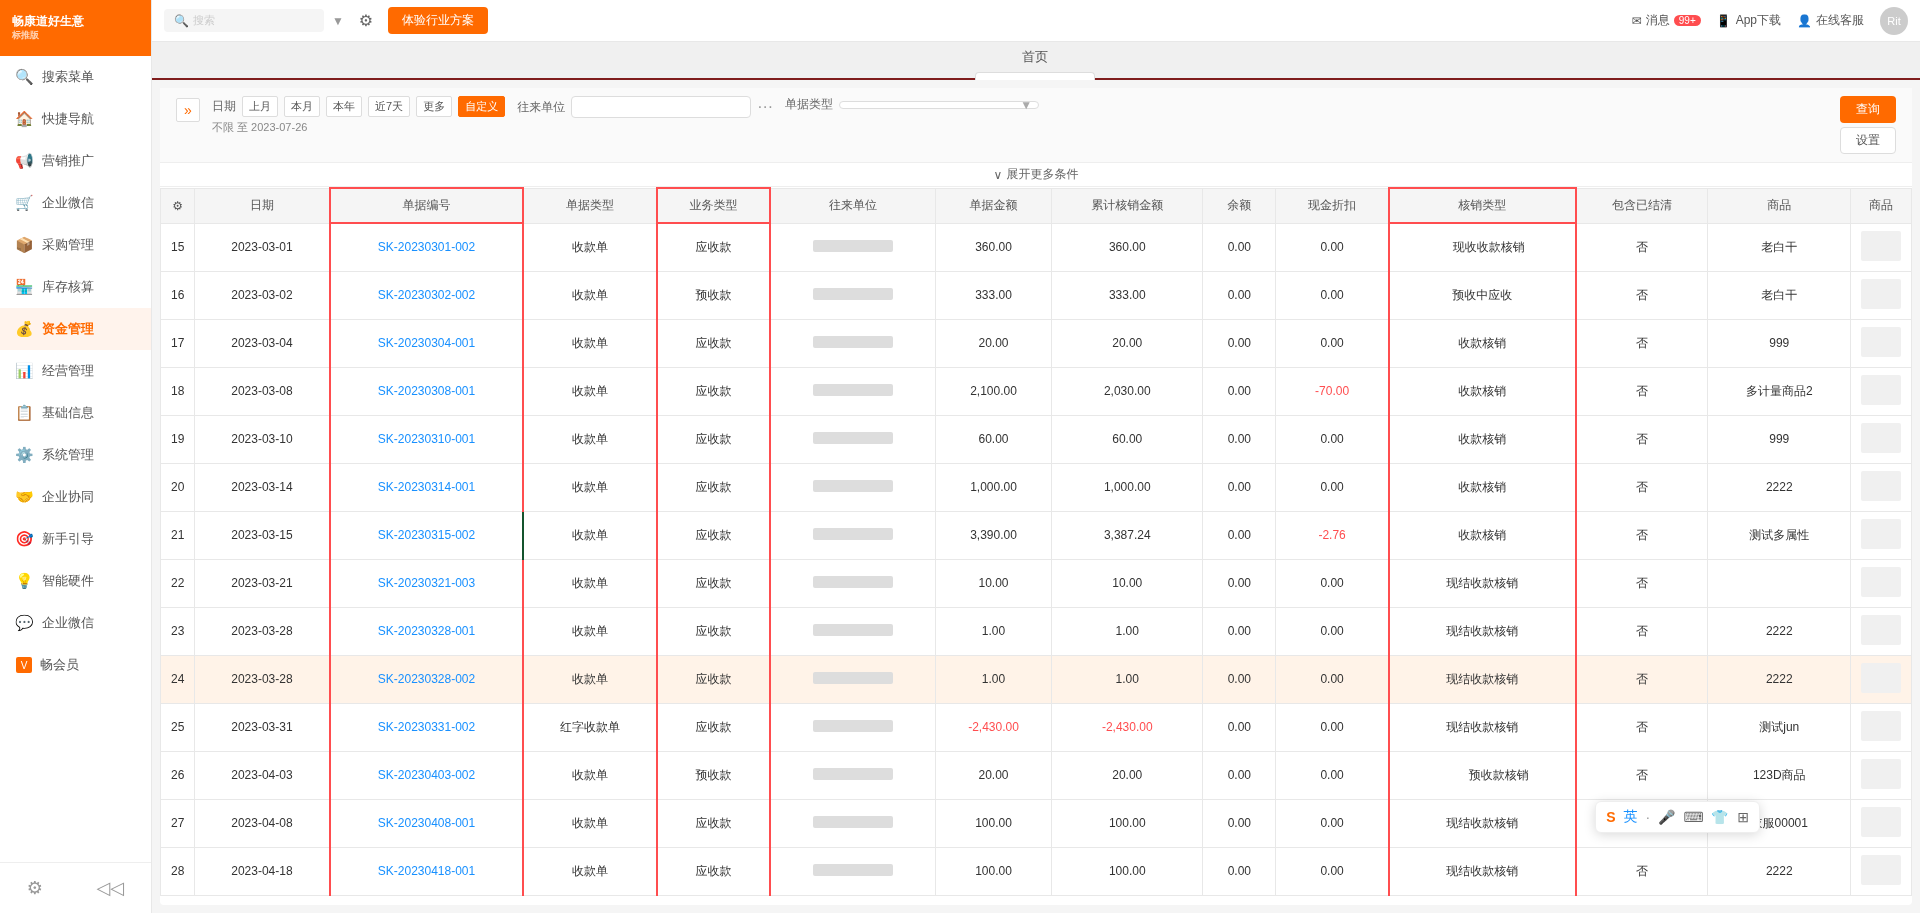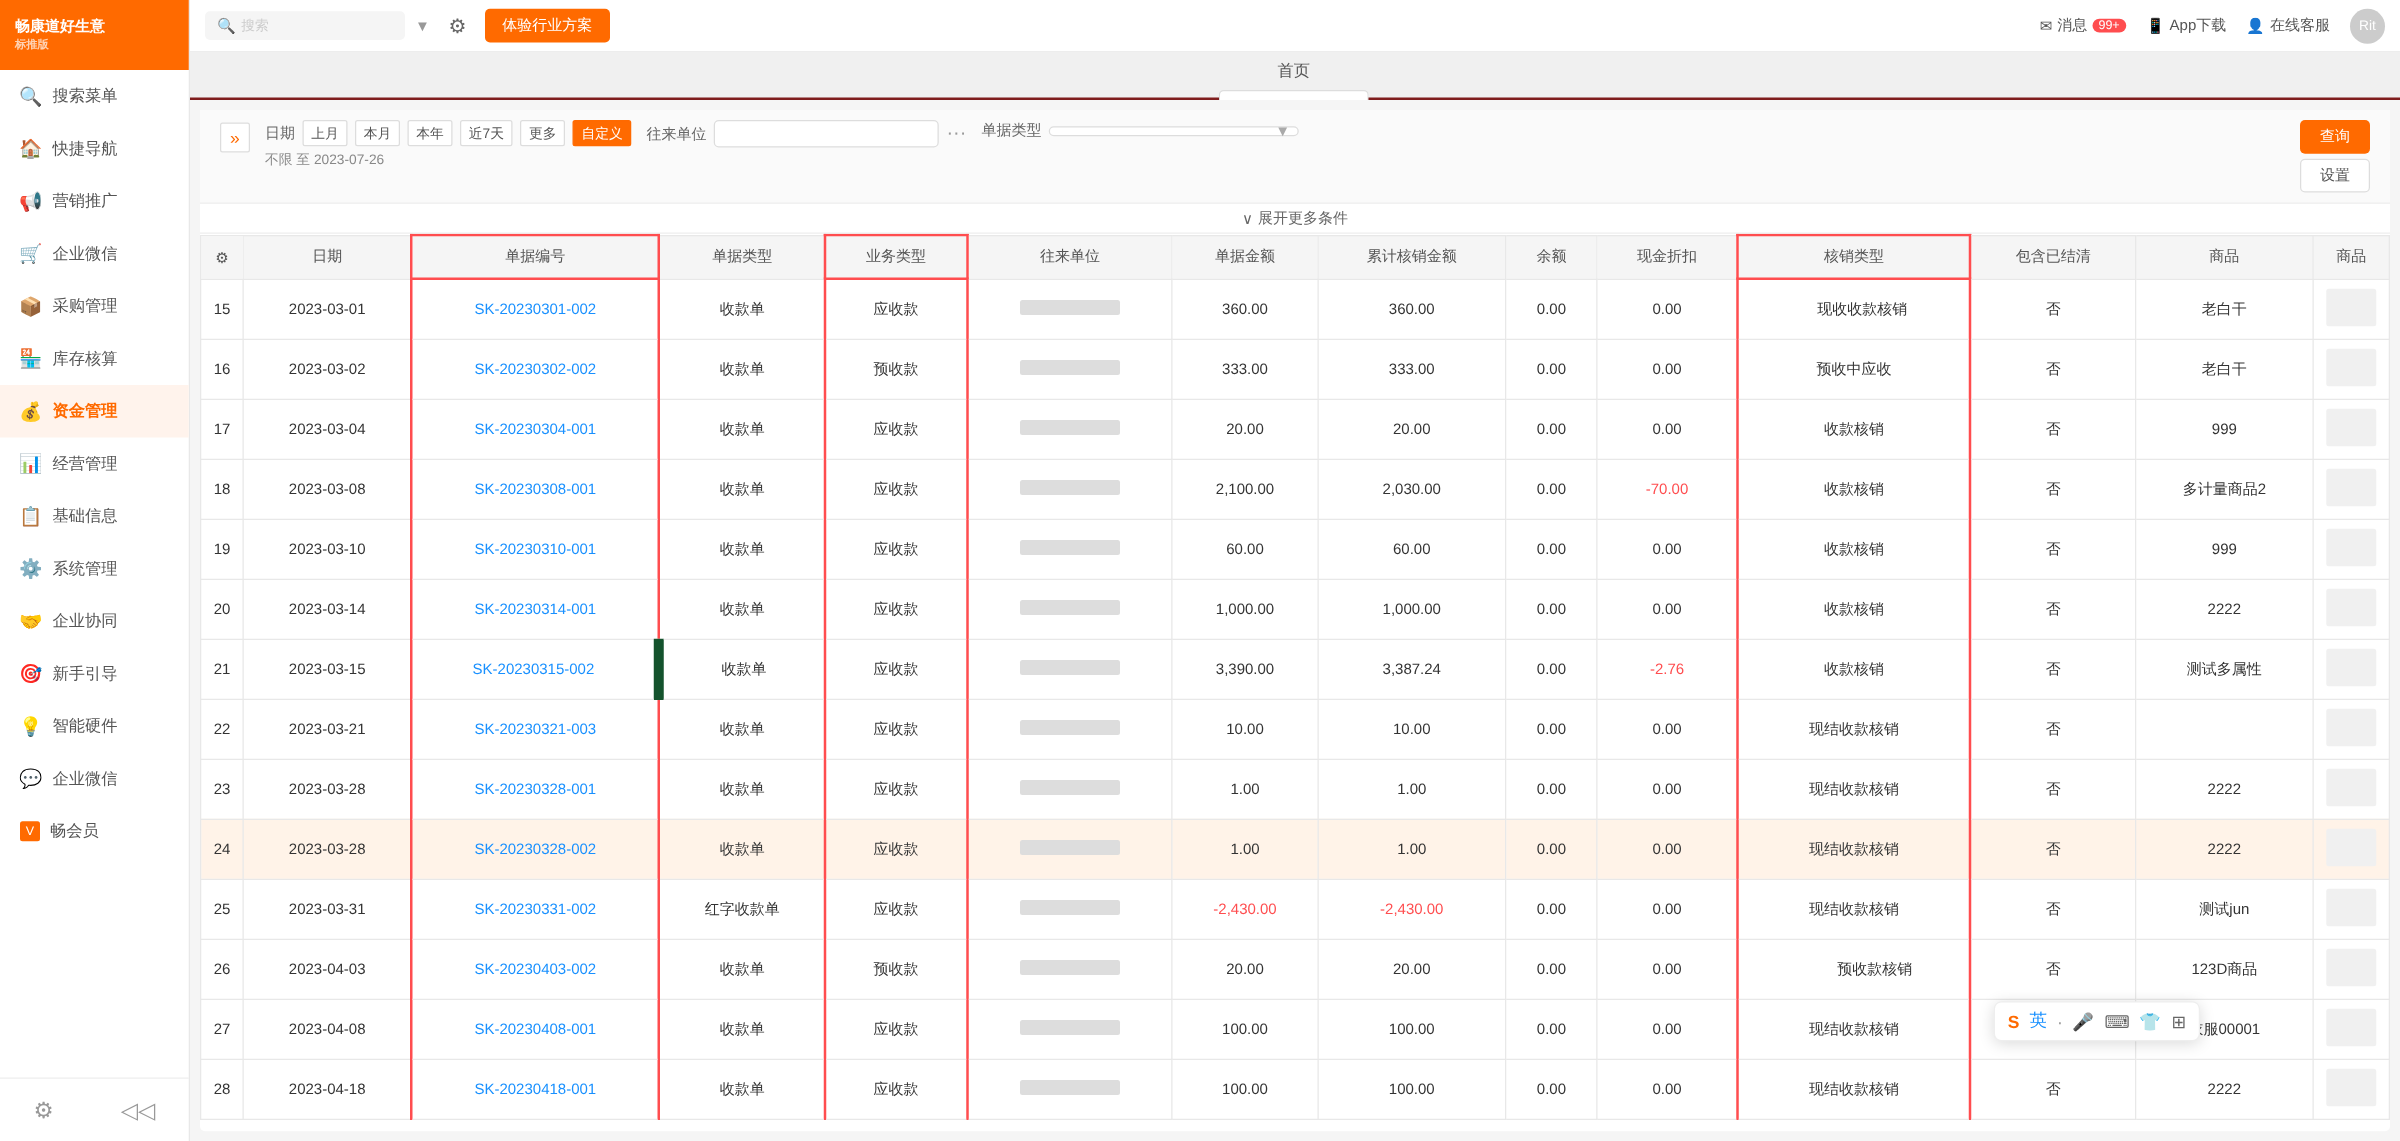--- a/index.html
+++ b/index.html
@@ -356,21 +356,21 @@
     <td>0.00</td>
     <td style="">0.00</td>
     <td style="border-left:2px solid #ff4d4f;border-right:2px solid #ff4d4f;">收款核销</td>
     <td>否</td>
     <td>2222</td>
     <td style="width:50px;"><span style="display:inline-block;width:40px;height:30px;background:#f0f0f0;border-radius:2px;"></span></td>
   </tr>
               <tr>
     <td>21</td>
     <td>2023-03-15</td>
-    <td style="border-left:2px solid #ff4d4f;border-right:8px solid #14532d;margin-left:31px;"><a class="link-text">SK-20230315-002</a></td>
+    <td style="border-left:2px solid #ff4d4f;border-right:2px solid #14532d;margin-left:31px;"><a class="link-text">SK-20230315-002</a></td>
     <td>收款单</td>
     <td style="border-left:2px solid #ff4d4f;border-right:2px solid #ff4d4f;">应收款</td>
     <td><span style="display:inline-block;width:80px;height:12px;background:#ddd;border-radius:2px;"></span></td>
     <td style="">3,390.00</td>
     <td style="">3,387.24</td>
     <td>0.00</td>
     <td style="color:#ff4d4f;">-2.76</td>
     <td style="border-left:2px solid #ff4d4f;border-right:2px solid #ff4d4f;">收款核销</td>
     <td>否</td>
     <td>测试多属性</td>

